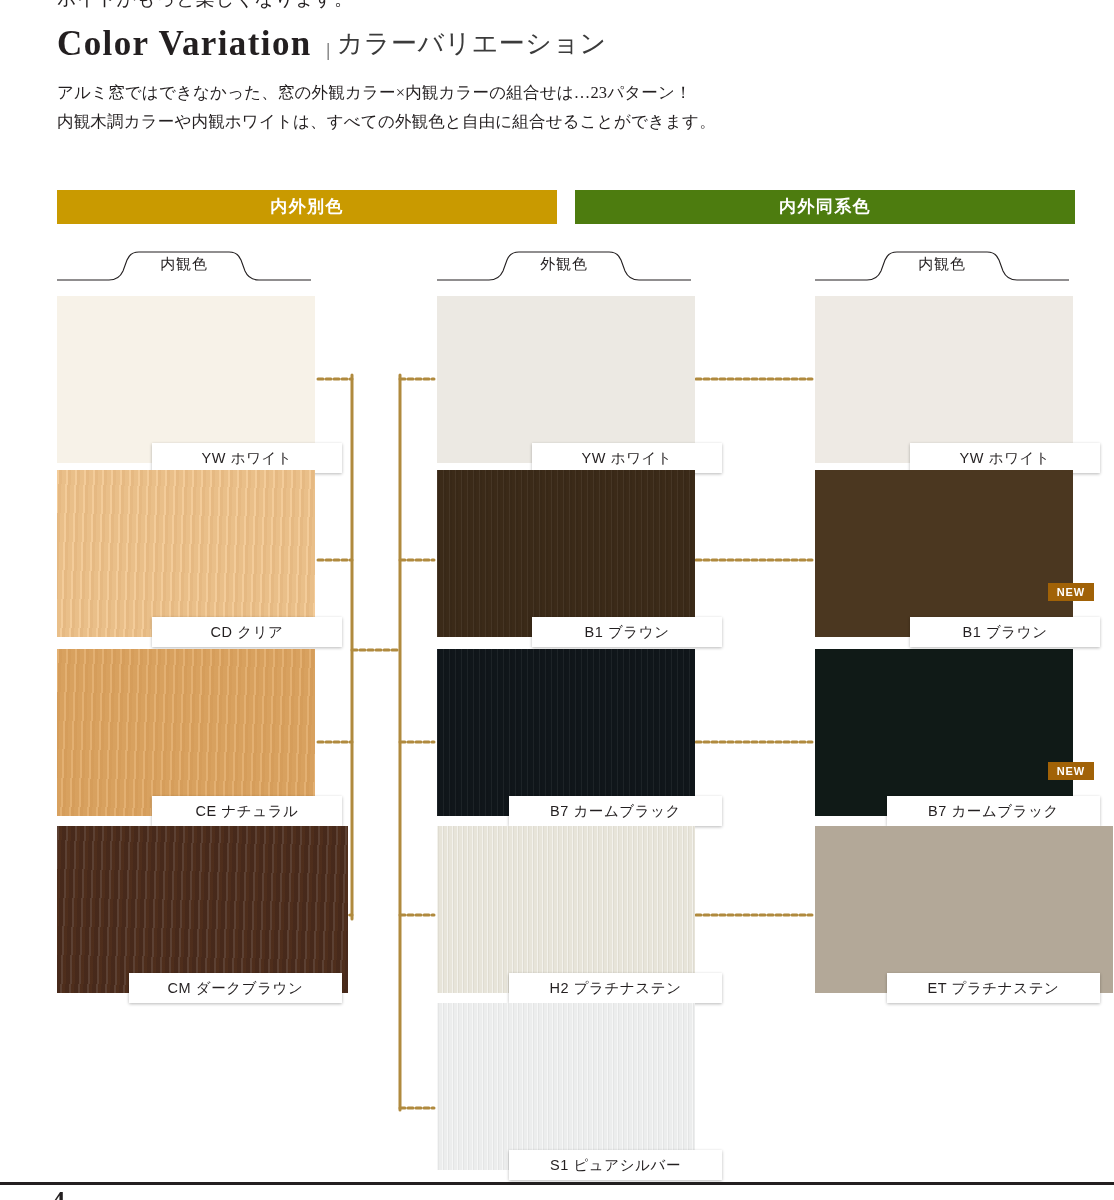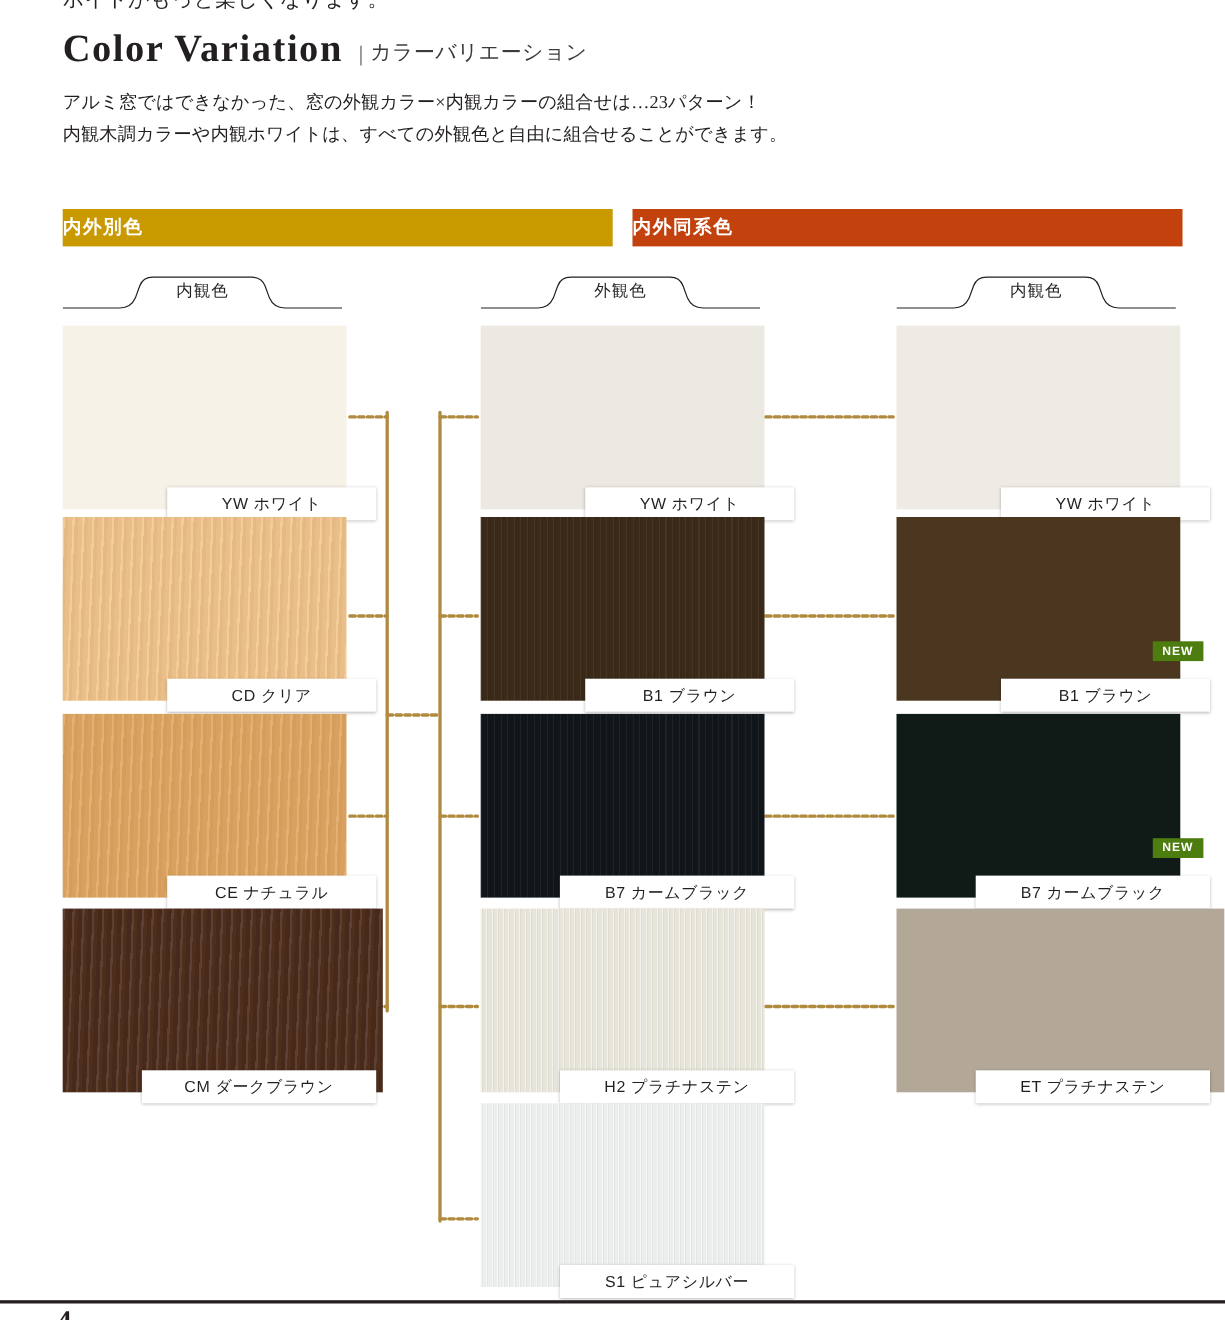--- a/index.html
+++ b/index.html
@@ -44,48 +44,49 @@
     line-height: 1;
   }
   .heading-sep {
     font-size: 19px;
     color: #8d8d8d;
     margin-left: 14px;
     margin-right: 6px;
     font-weight: 300;
   }
   .heading-ja {
-    font-size: 19px;
+    font-size: 26px;
     color: #3b3b3b;
     letter-spacing: 0.02em;
   }
 
   .lead {
     position: absolute;
     left: 57px;
     top: 79px;
     font-size: 16.5px;
     line-height: 1.75;
     letter-spacing: 0.01em;
     color: #231f20;
   }
   .lead div { white-space: nowrap; font-family: Liberation Serif, serif; }
 
   
   .bar {
     position: absolute;
     height: 34px;
     line-height: 34px;
+    text-align: center;
     color: #ffffff;
     font-size: 17px;
     font-weight: bold;
     letter-spacing: 0.08em;
   }
   .bar-left  { left: 57px;  top: 190px; width: 500px; background: #c99a00; }
-  .bar-right { left: 575px; top: 190px; width: 500px; background: #c2410c; }
+  .bar-right { left: 575px; top: 190px; width: 500px; background: #4d7c0f; }
 
   
   .coltab {
     position: absolute;
     width: 254px;
     height: 30px;
     top: 251px;
   }
   .coltab .tab-line {
     position: absolute;
@@ -130,21 +131,21 @@
     display: flex;
     align-items: center;
     justify-content: center;
     white-space: nowrap;
   }
   .label.wide { left: 72px; width: 213px; }
   .badge-new {
     position: absolute;
     right: 6px;
     top: -34px;
-    background: #4d7c0f;
+    background: #a16207;
     color: #fff;
     font-size: 11px;
     font-weight: bold;
     letter-spacing: 0.08em;
     padding: 3px 9px 3px 9px;
     line-height: 1.1;
   }
 
   
   .tex-vert {

